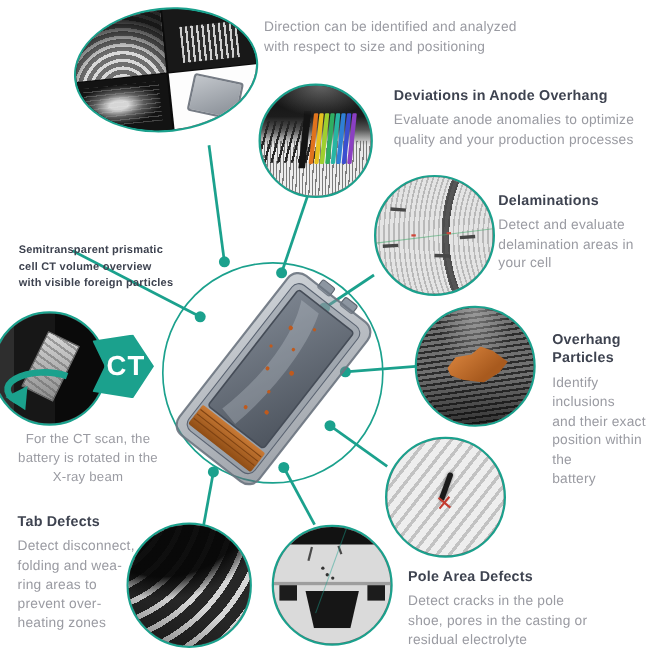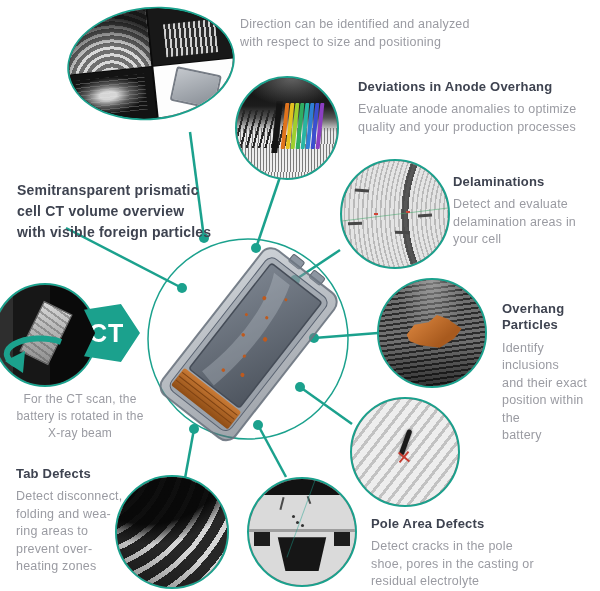--- a/index.html
+++ b/index.html
@@ -9,21 +9,21 @@
   }
   html,body{margin:0;padding:0;background:#ffffff;}
   .stage{
     position:relative;width:600px;height:591px;background:#fff;overflow:hidden;
     font-family:"Liberation Sans",sans-serif;
   }
   
   .textblock{position:absolute;z-index:6;}
   .co-title{font-weight:bold;font-size:13px;color:var(--heading);letter-spacing:.2px;line-height:1.25;white-space:pre-line;}
   .co-body{margin-top:6px;font-size:12.5px;color:var(--body);line-height:1.4;white-space:pre-line;letter-spacing:.2px;}
-  .center-label{font-weight:bold;font-size:14px;color:var(--heading);line-height:1.5;white-space:pre-line;letter-spacing:.2px;}
+  .center-label{font-weight:bold;font-size:10px;color:var(--heading);line-height:1.5;white-space:pre-line;letter-spacing:.2px;margin-top:40px;}
   .ct-caption{font-size:12px;color:var(--body);line-height:1.4;white-space:pre-line;text-align:center;letter-spacing:.2px;}
   
   .diagram-svg{position:absolute;left:0;top:0;z-index:1;}
   
   .circle{
     position:absolute;z-index:3;border-radius:50%;border:2px solid var(--teal);
     overflow:hidden;box-sizing:border-box;background:#555;
   }
   .layer{position:absolute;inset:0;}
   
@@ -91,21 +91,21 @@
   
   #thumb-ct{left:-7px;top:283px;width:104px;height:104px;}
   .ct-base{background:linear-gradient(90deg,#2e2e2e 0 18%,#171717 18% 55%,#0a0a0a 55% 100%);}
   .ct-slab{position:absolute;left:35%;top:20%;width:30%;height:54%;transform:rotate(26deg);
     background:linear-gradient(155deg,#d8d8d8,#8f8f8f);border:1px solid #6f6f6f;}
   .ct-slab-tex{position:absolute;inset:0;background:repeating-linear-gradient(10deg, rgba(90,90,90,.45) 0 2px, transparent 2px 6px);}
   .ct-arrow-svg{position:absolute;left:2%;top:50%;z-index:2;}
   
   #ct-ribbon{position:absolute;left:84px;top:304px;width:56px;height:58px;z-index:5;background:var(--teal);
     clip-path:polygon(0 10%,66% 0,100% 50%,66% 100%,0 90%,20% 50%);
-    display:flex;align-items:center;
+    display:flex;align-items:center;justify-content:center;
     color:#fff;font-weight:bold;font-size:25px;letter-spacing:1px;padding-left:5px;box-sizing:border-box;}
 </style>
 </head>
 <body>
 
 <div class="stage">
 
   <svg class="diagram-svg" width="600" height="591" viewBox="0 0 600 591">
     <defs>
       <linearGradient id="shellGrad" x1="0" y1="0" x2="1" y2="1">

